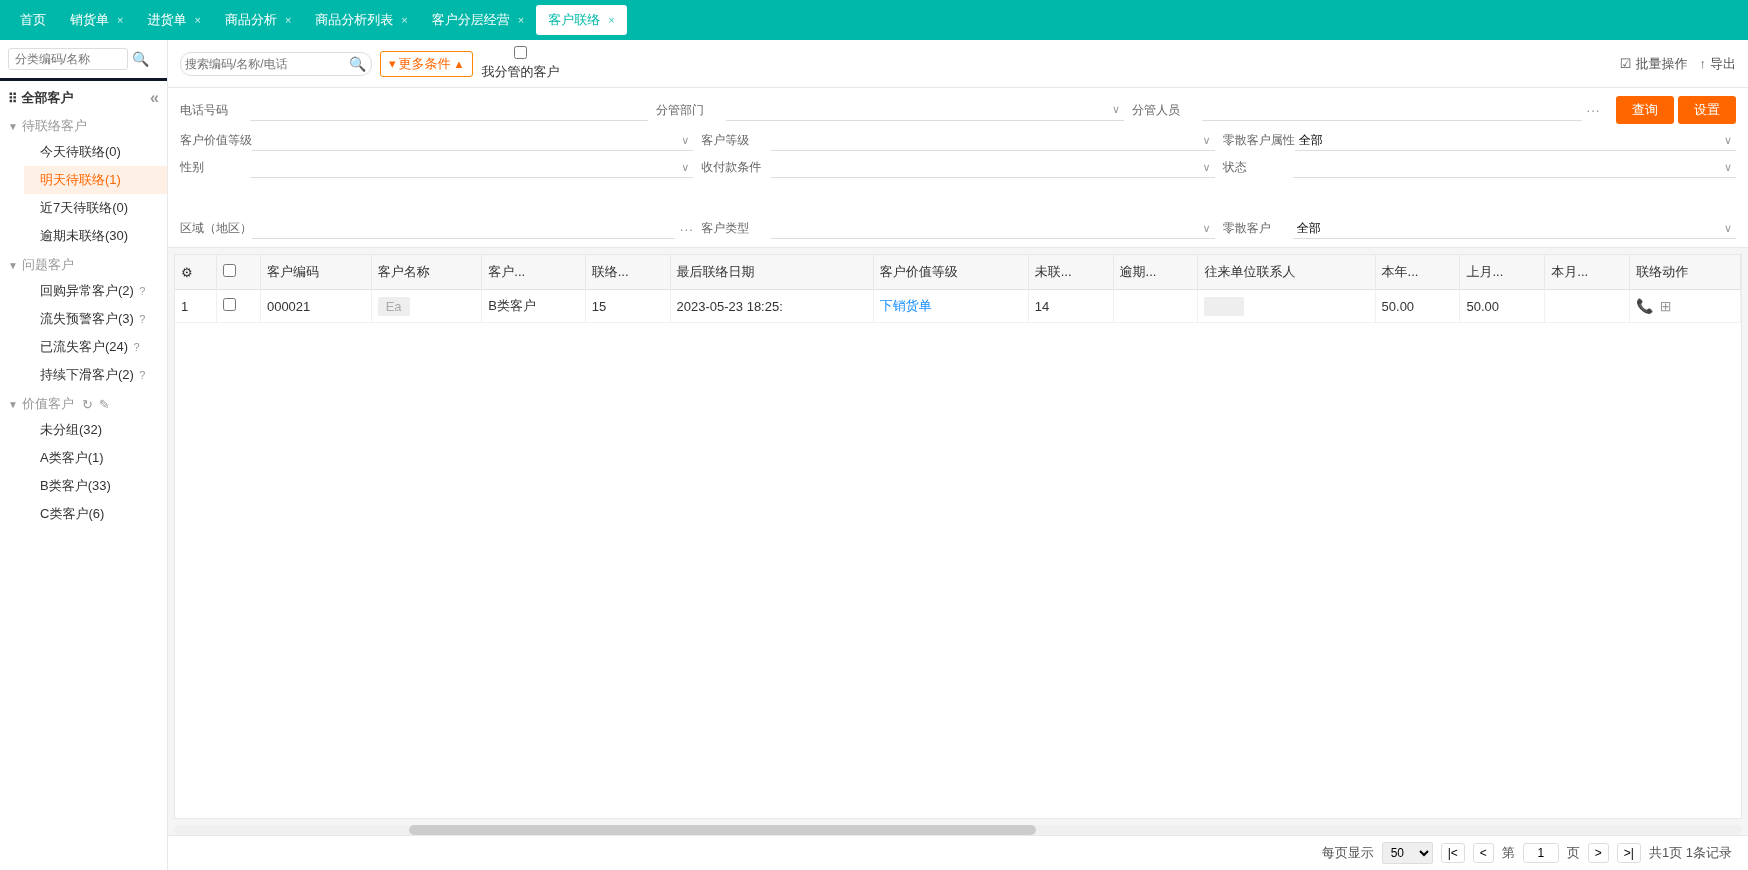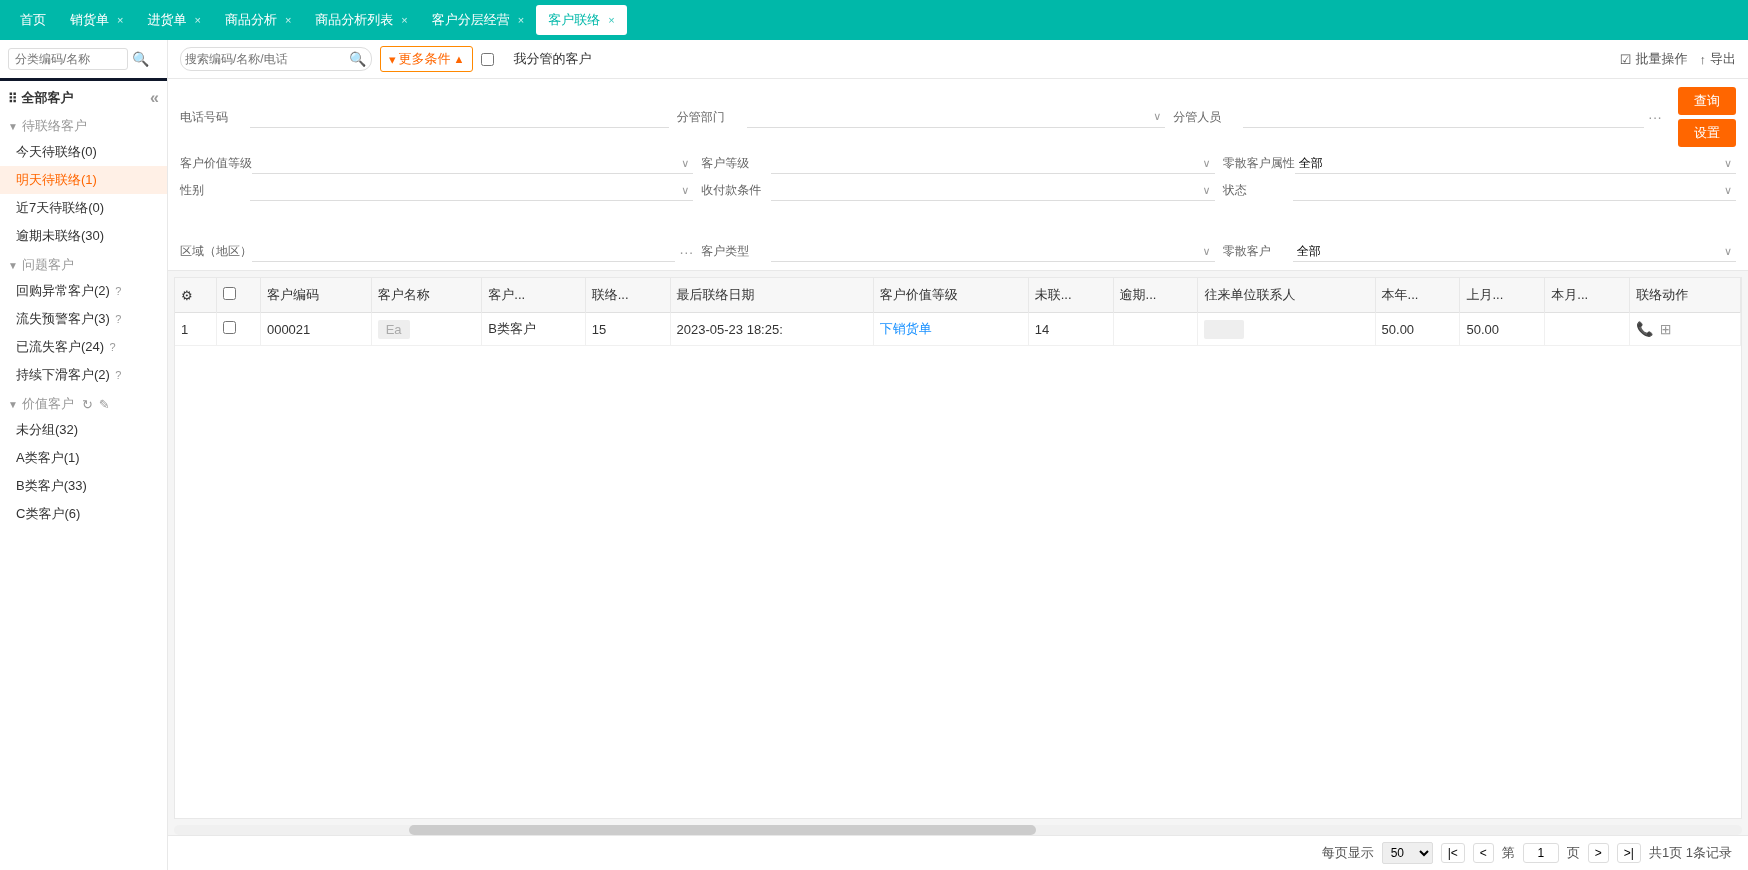--- a/index.html
+++ b/index.html
@@ -76,20 +76,21 @@
       margin-left: auto;
       cursor: pointer;
       color: #999;
       font-size: 16px;
     }
     .sidebar-item {
       padding: 5px 8px 5px 16px;
       cursor: pointer;
       color: #333;
       font-size: 12px;
+      margin-left: 24px;
     }
     .sidebar-item.active { background: #fff0e6; color: #ff6600; }
     .sidebar-group-title {
       padding: 6px 8px 3px 8px;
       color: #999;
       font-size: 12px;
       display: flex;
       align-items: center;
       gap: 4px;
     }
@@ -136,24 +137,25 @@
       color: #ff6600;
       cursor: pointer;
       font-size: 12px;
       border: 1px solid #ff8800;
       border-radius: 3px;
       padding: 3px 8px;
     }
     .checkbox-label {
       display: flex;
       align-items: center;
-      gap: 19px;
+      gap: 4px;
       font-size: 12px;
       color: #333;
       cursor: pointer;
+      flex-direction: column;
     }
     .toolbar-right {
       margin-left: auto;
       display: flex;
       align-items: center;
       gap: 12px;
     }
     .batch-btn, .export-btn {
       display: flex;
       align-items: center;
@@ -209,21 +211,21 @@
       border: none;
       outline: none;
       font-size: 12px;
       appearance: none;
       background: transparent;
       cursor: pointer;
     }
     .chevron { color: #999; font-size: 11px; }
     .filter-actions {
       display: flex;
-      flex-direction: column;
+      flex-direction: row;
       gap: 4px;
       margin-left: 8px;
       align-items: flex-end;
     }
     .btn-query {
       background: #ff6600;
       color: #fff;
       border: none;
       border-radius: 3px;
       padding: 5px 16px;

